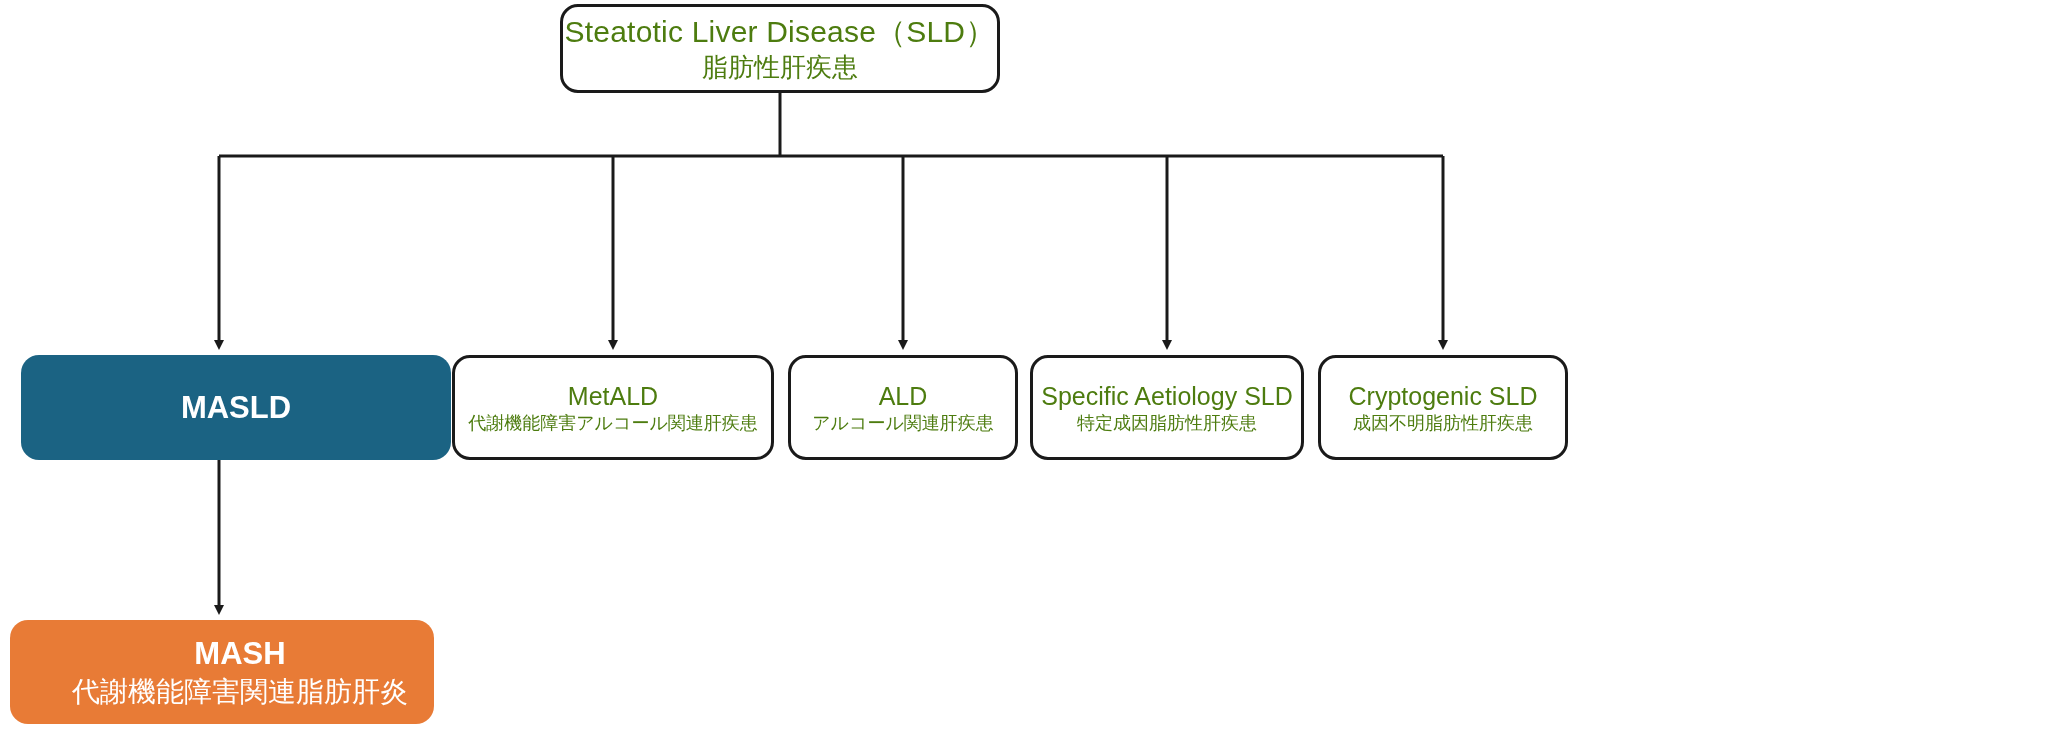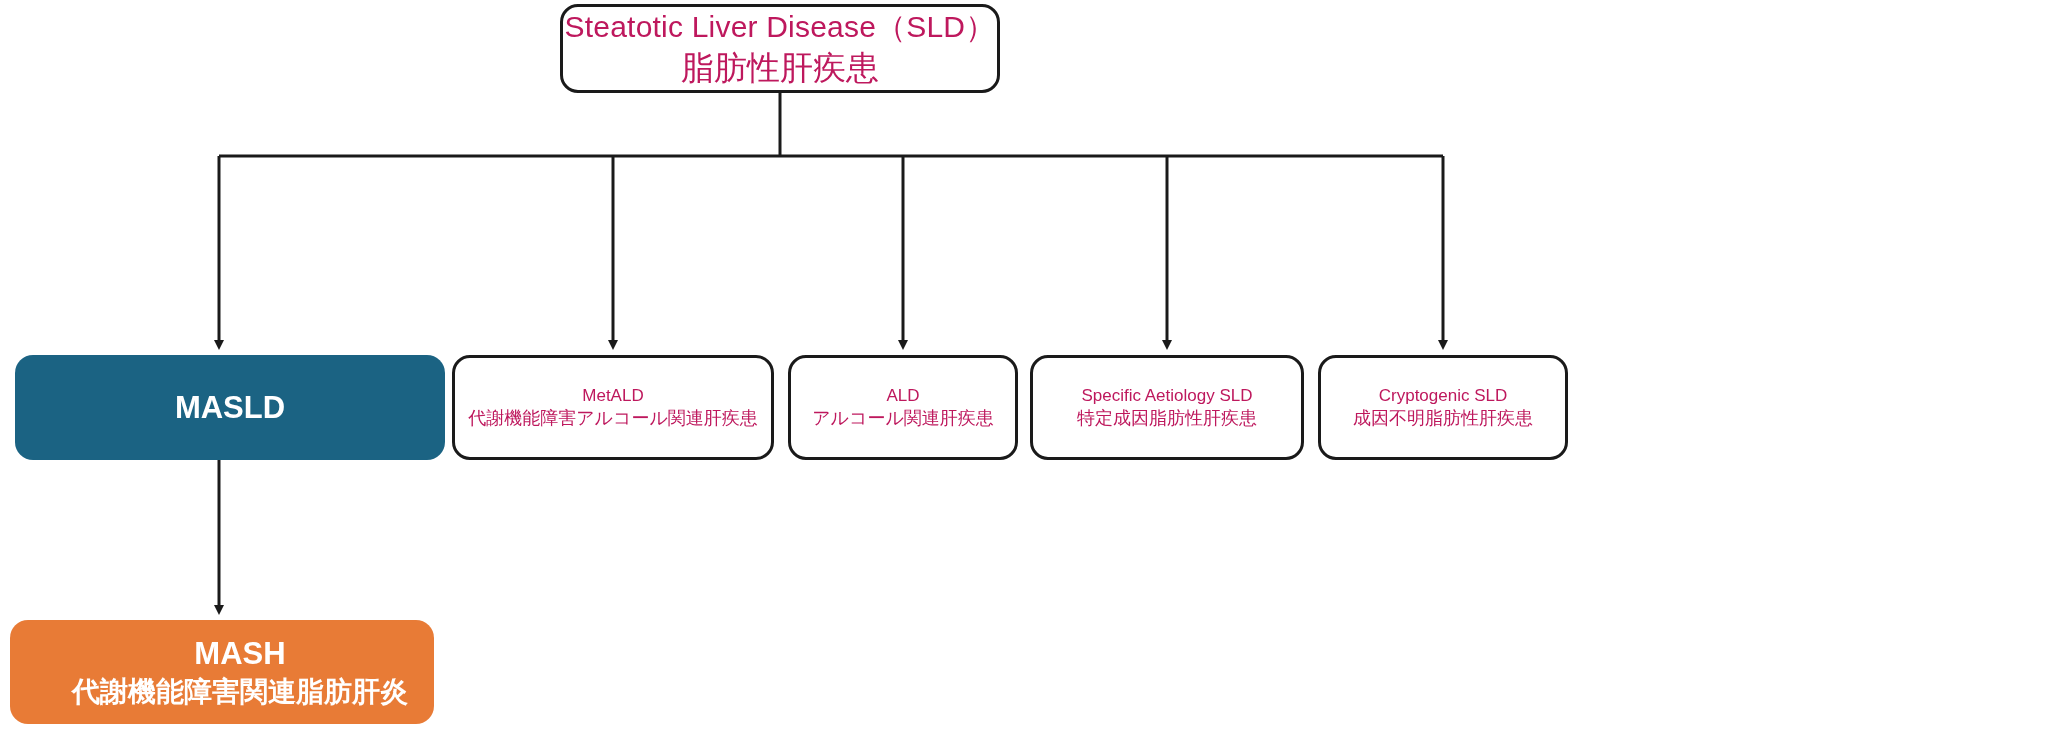--- a/index.html
+++ b/index.html
@@ -32,46 +32,46 @@
     flex-direction: column;
     align-items: center;
     justify-content: center;
     text-align: center;
     line-height: 1.28;
   }
   .node-outline {
     background: #ffffff;
     border: 3px solid #1a1a1a;
     border-radius: 18px;
-    color: #be185d;
+    color: #4d7c0f;
   }
   .node-filled {
     border: none;
     border-radius: 18px;
     color: #ffffff;
   }
   .line-en {
     white-space: nowrap;
   }
   .line-ja {
     white-space: nowrap;
   }
   
   #node-root {
     left: 560px;
     top: 4px;
     width: 440px;
     height: 89px;
   }
   #node-root .line-en { font-size: 30px; letter-spacing: 0.2px; }
-  #node-root .line-ja { font-size: 33px; }
+  #node-root .line-ja { font-size: 26px; }
 
   
   #node-masld {
-    left: 15px;
+    left: 21px;
     top: 355px;
     width: 430px;
     height: 105px;
     background: #1b6383;
   }
   #node-masld .line-en { font-size: 31px; font-weight: bold; }
   #node-masld .line-ja { font-size: 28px; font-weight: bold; }
 
   #node-metald {
     left: 452px;
@@ -91,33 +91,33 @@
     width: 274px;
     height: 105px;
   }
   #node-cryptogenic {
     left: 1318px;
     top: 355px;
     width: 250px;
     height: 105px;
     justify-content: center;
   }
-  .node-outline .line-en { font-size: 17px; }
+  .node-outline .line-en { font-size: 25px; }
   .node-outline .line-ja { font-size: 18px; }
 
   
   #node-mash {
     left: 10px;
     top: 620px;
     width: 424px;
     height: 104px;
     background: #e87b36;
   }
   #node-mash .line-en { font-size: 31px; font-weight: bold; }
-  #node-mash .line-ja { font-size: 28px; font-weight: bold; }
+  #node-mash .line-ja { font-size: 28px; font-weight: normal; }
 </style>
 </head>
 <body>
 
 <div id="canvas">
 
   <svg class="connectors" viewBox="0 0 2048 747" xmlns="http://www.w3.org/2000/svg">
     <defs>
       <marker id="arrowhead" markerWidth="10" markerHeight="10" refX="5" refY="5" orient="auto" markerUnits="userSpaceOnUse">
         <path d="M 0 0 L 10 5 L 0 10 z" fill="#1a1a1a"></path>

